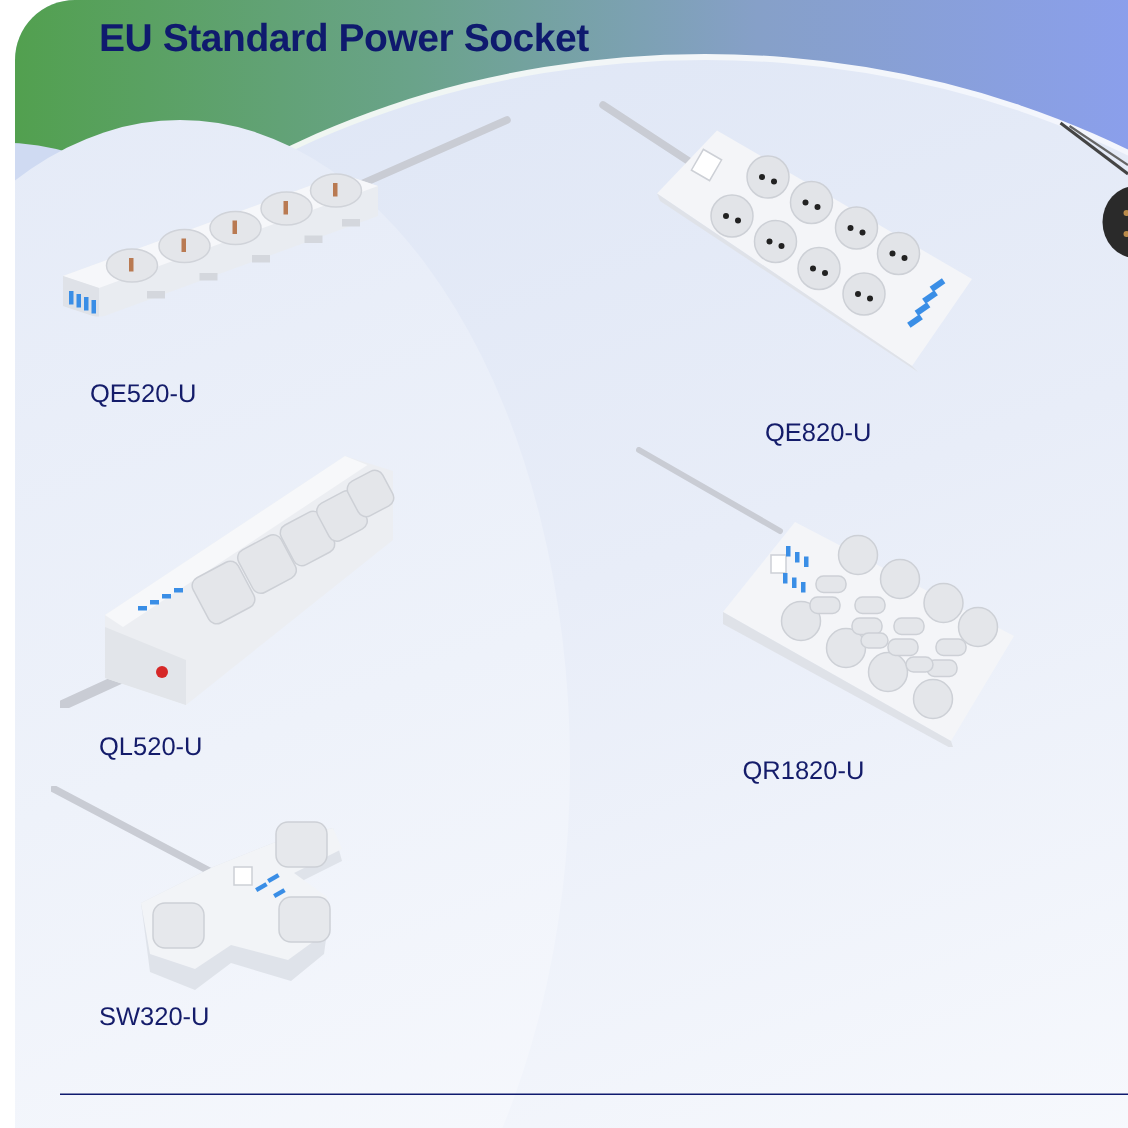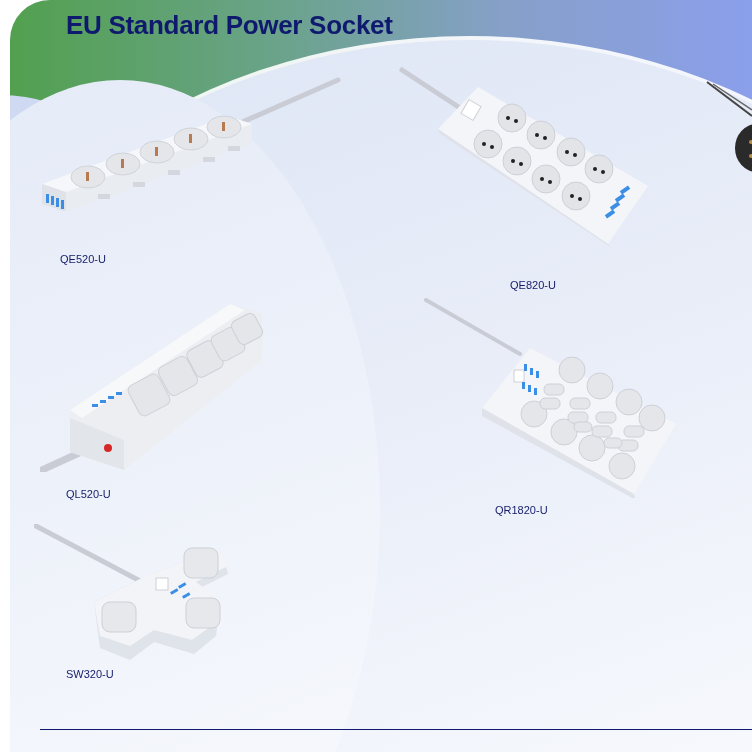--- a/index.html
+++ b/index.html
@@ -11,21 +11,21 @@
     background:linear-gradient(90deg,#52a04f 0%,#6aa38a 35%,#86a0c8 65%,#8b9fee 100%);}
   .bg-arc{position:absolute;left:-80px;top:40px;width:1100px;height:900px;border-radius:50%;
     background:linear-gradient(160deg,#dde5f5 0%,#e8edf8 40%,#f7f9fd 80%);}
   .bg-arc-white{position:absolute;left:-80px;top:36px;width:1100px;height:900px;border-radius:50%;background:#ffffff;opacity:.9;}
   .bg-swoosh{position:absolute;left:-260px;top:95px;width:520px;height:820px;border-radius:50%;
     background:#cfdaf2;}
   .bg-swoosh-cover{position:absolute;left:-140px;top:80px;width:520px;height:860px;border-radius:50%;
     background:linear-gradient(160deg,#e4eaf7 0%,#eef2fa 50%,#fafbfe 100%);}
   .left-strip{position:absolute;left:0;top:0;width:10px;height:752px;background:#fff;}
   .title{position:absolute;left:66px;top:10px;font-size:26px;font-weight:bold;color:#0f1a6e;letter-spacing:-0.3px;white-space:nowrap;}
-  .label{position:absolute;font-size:11px;color:#141c6a;white-space:nowrap;}
+  .label{position:absolute;font-size:17px;color:#141c6a;white-space:nowrap;}
   .divider{position:absolute;left:40px;top:729px;width:712px;height:1px;background:#0f1a6e;}
   .product{position:absolute;}
   svg{display:block;}
 </style>
 </head>
 <body>
 
 <div class="slide">
   <div class="bg-base"></div>
   <div class="bg-band"></div>

